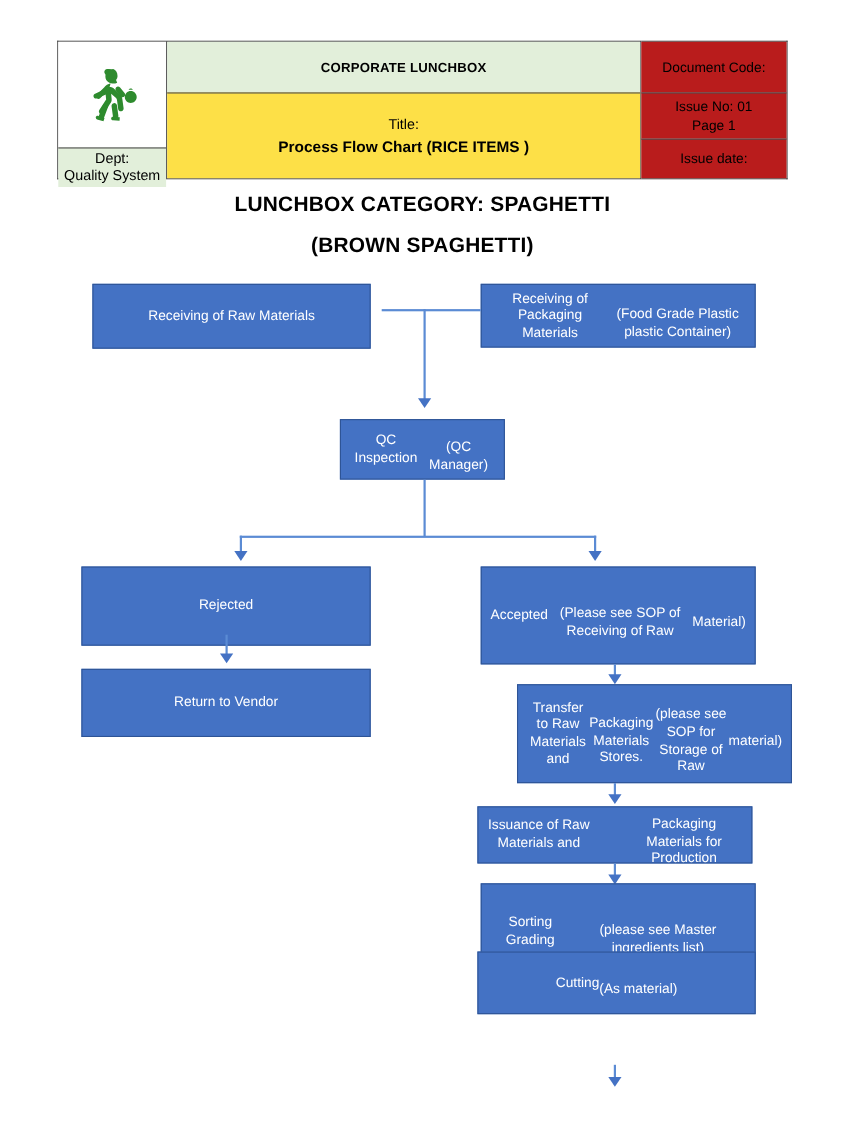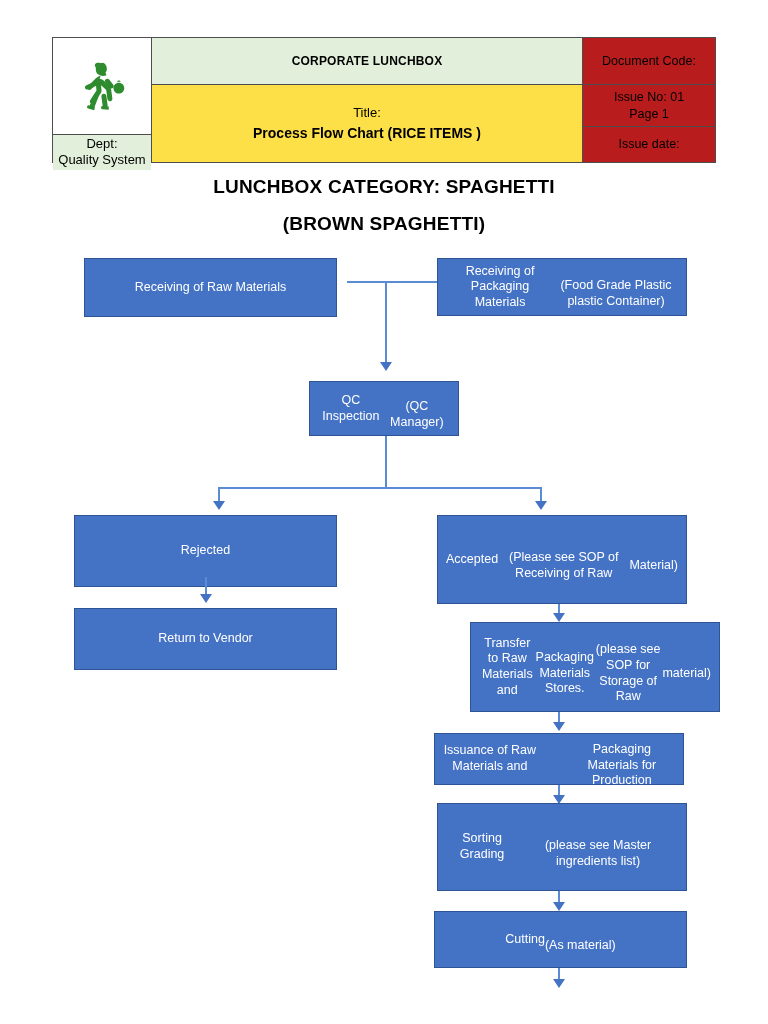--- a/index.html
+++ b/index.html
@@ -284,19 +284,19 @@
 <div class="arrow-down" style="left:553px; top:795px;"></div>
 
 <div class="fbox" style="left:437px; top:803px; width:250px; height:88px;">
   <span class="line">Sorting Grading</span>
   <span class="line">(please see Master ingredients list)</span>
 </div>
 
 <div class="conn-v" style="left:558px; top:891px; height:17px;"></div>
 <div class="arrow-down" style="left:553px; top:902px;"></div>
 
-<div class="fbox" style="left:434px; top:911px; width:253px; height:57px;">
+<div class="fbox" style="left:434px; top:865px; width:253px; height:57px;">
   <span class="line">Cutting</span>
   <span class="line">(As material)</span>
 </div>
 
 <div class="conn-v" style="left:558px; top:968px; height:18px;"></div>
 <div class="arrow-down" style="left:553px; top:979px;"></div>
 
 </body></html>

